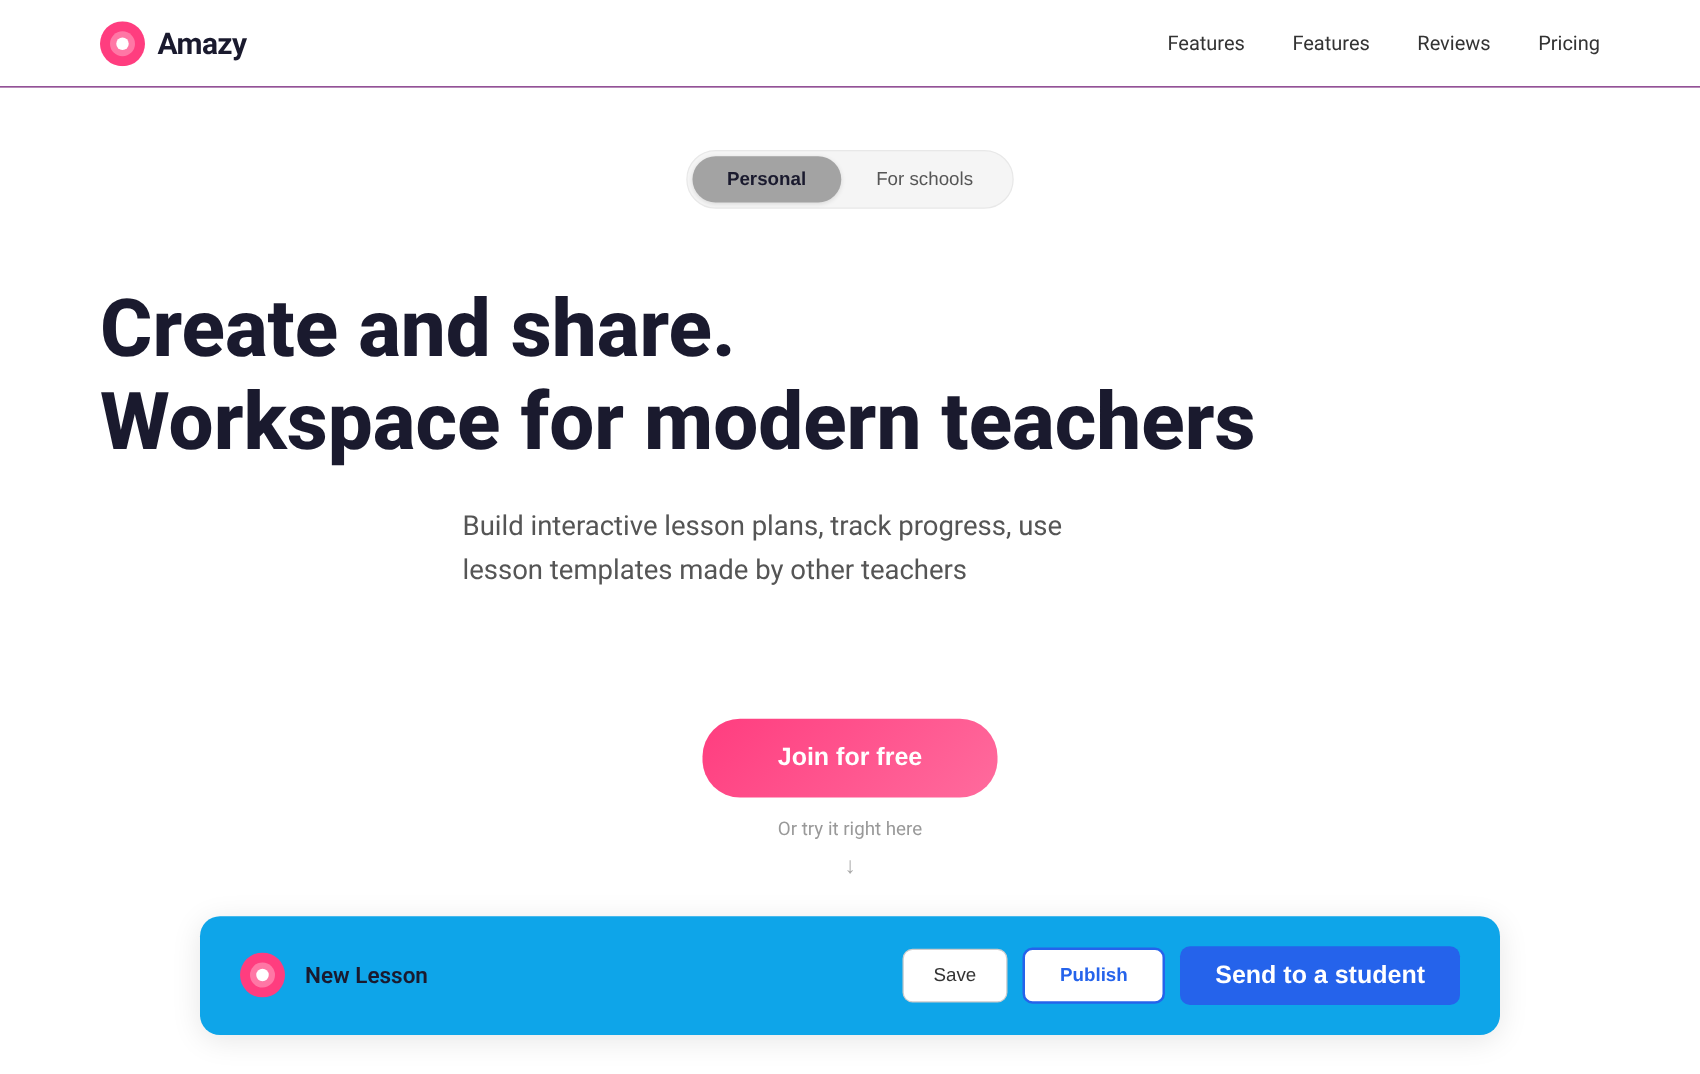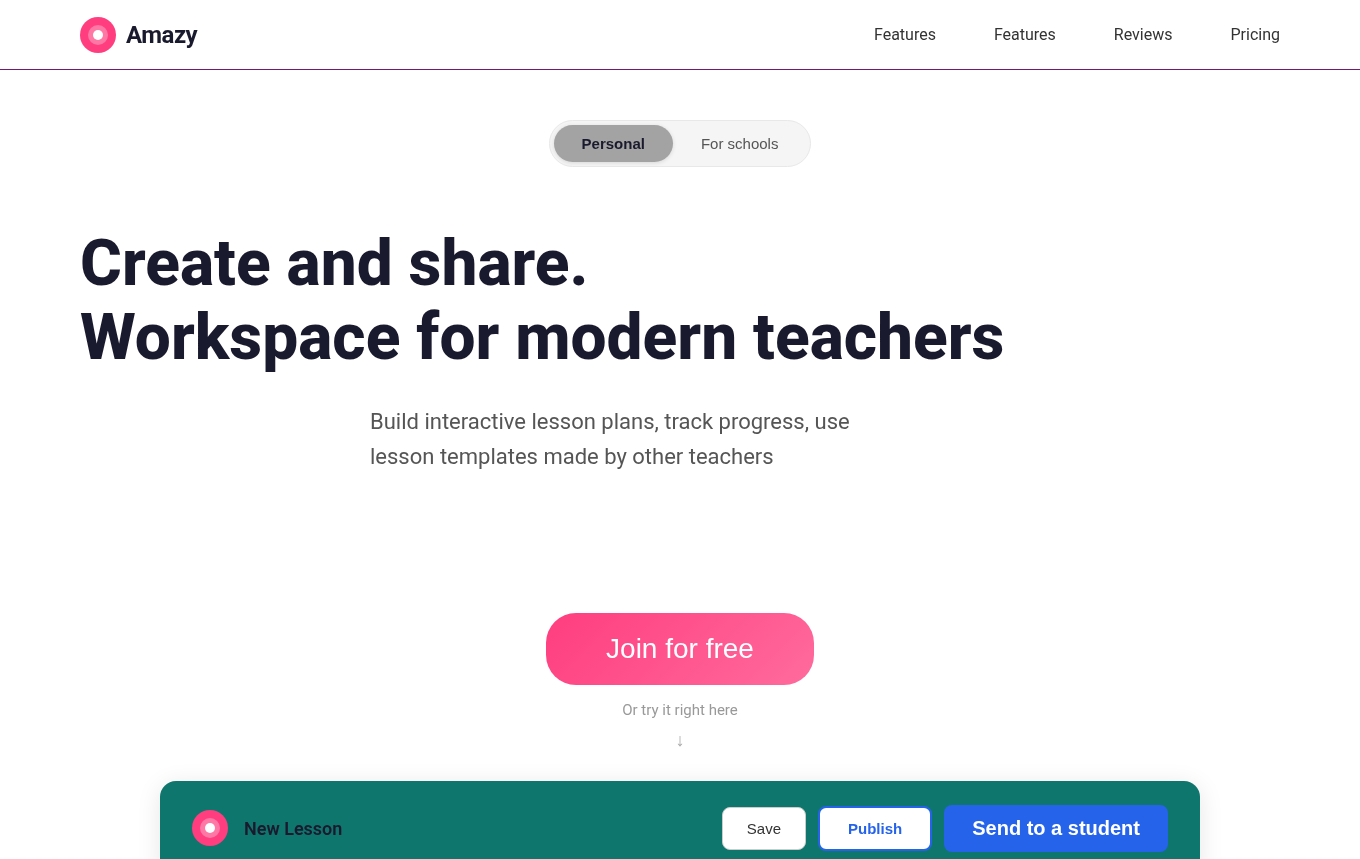--- a/index.html
+++ b/index.html
@@ -36,21 +36,21 @@
     .logo-text {
       font-size: 24px;
       font-weight: 700;
       color: #1a1a2e;
       letter-spacing: -0.5px;
     }
 
     nav {
       display: flex;
       align-items: center;
-      gap: 58px;
+      gap: 38px;
     }
 
     .nav-link {
       font-size: 16px;
       color: #333;
       text-decoration: none;
       cursor: pointer;
     }
 
     
@@ -117,42 +117,41 @@
       margin-top: 60px;
       gap: 16px;
     }
 
     .join-btn {
       background: linear-gradient(135deg, #ff3d7f, #ff6b9d);
       color: white;
       border: none;
       border-radius: 30px;
       padding: 20px 60px;
-      font-size: 28px;
-      font-weight: 400;
+      font-size: 20px;
+      font-weight: 700;
       cursor: pointer;
       transition: transform 0.2s, box-shadow 0.2s;
-      margin-top: 38px;
     }
 
     .try-text {
       font-size: 15px;
       color: #999;
     }
 
     .arrow-down {
       color: #aaa;
       font-size: 18px;
       margin-top: -6px;
     }
 
     
     .lesson-card {
       margin: 30px 160px 0;
-      background: #0f766e;
+      background: #0ea5e9;
       border-radius: 16px;
       box-shadow: 0 4px 24px rgba(0,0,0,0.10);
       padding: 24px 32px;
       display: flex;
       align-items: center;
       justify-content: space-between;
       gap: 20px;
     }
 
     .lesson-left {

